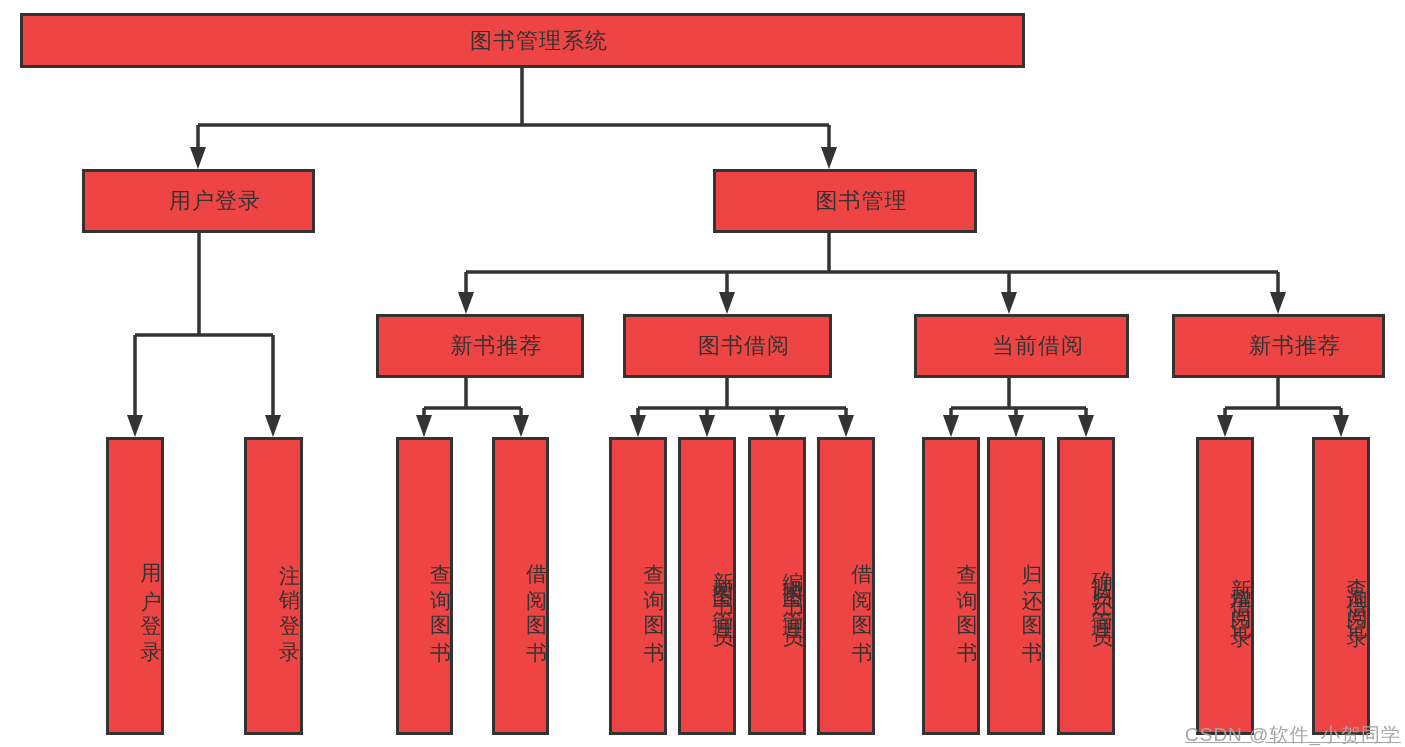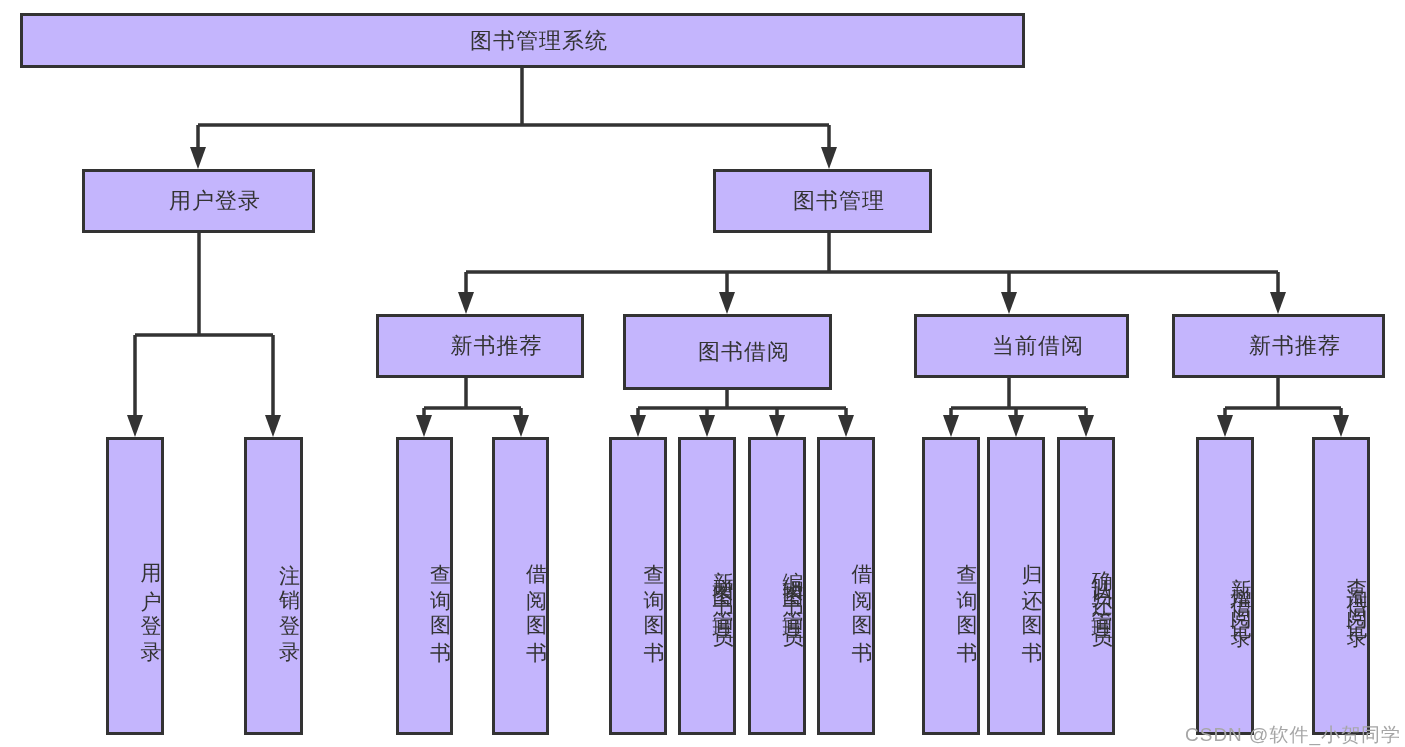--- a/index.html
+++ b/index.html
@@ -14,21 +14,21 @@
   #wires {
     position: absolute;
     left: 0; top: 0;
     width: 1405px; height: 747px;
     z-index: 0;
   }
   .node {
     position: absolute;
     box-sizing: border-box;
     border: 3px solid #333333;
-    background: #c4b5fd;
+    background: #ef4444;
     display: flex;
     align-items: center;
     justify-content: center;
     color: #333333;
     z-index: 1;
     padding-left: 33px;
   }
   .h-node { font-size: 22px; letter-spacing: 1px; }
   .leaf   { font-size: 21px; }
   .v-text {
@@ -39,20 +39,21 @@
   }
   #watermark {
     position: absolute;
     left: 1185px;
     top: 722px;
     z-index: 3;
     font-size: 19px;
     color: #a6a6a6;
     letter-spacing: 1px;
     white-space: nowrap;
+    text-decoration: underline;
   }
 </style>
 </head>
 <body>
 
 <div id="stage">
 
   <svg id="wires" viewBox="0 0 1405 747" xmlns="http://www.w3.org/2000/svg">
     <g stroke="#333333" stroke-width="3.5" fill="none">
 
@@ -96,28 +97,28 @@
     </g>
   </svg>
 
   <div class="node h-node" style="left:20px; top:13px; width:1005px; height:55px;">
     <span>图书管理系统</span>
   </div>
 
   <div class="node h-node" style="left:82px; top:169px; width:233px; height:64px;">
     <span>用户登录</span>
   </div>
-  <div class="node h-node" style="left:713px; top:169px; width:219px; height:64px;text-align:right;">
+  <div class="node h-node" style="left:713px; top:169px; width:264px; height:64px;text-align:right;">
     <span>图书管理</span>
   </div>
 
   <div class="node h-node" style="left:376px; top:314px; width:208px; height:64px;">
     <span>新书推荐</span>
   </div>
-  <div class="node h-node" style="left:623px; top:314px; width:209px; height:76px;">
+  <div class="node h-node" style="left:623px; top:314px; width:209px; height:64px;">
     <span>图书借阅</span>
   </div>
   <div class="node h-node" style="left:902px; top:314px; width:215px; height:64px;margin-left:12px;">
     <span>当前借阅</span>
   </div>
   <div class="node h-node" style="left:1172px; top:314px; width:213px; height:64px;">
     <span>新书推荐</span>
   </div>
 
   <div class="node leaf" style="left:106px; top:437px; width:58px; height:298px;">

